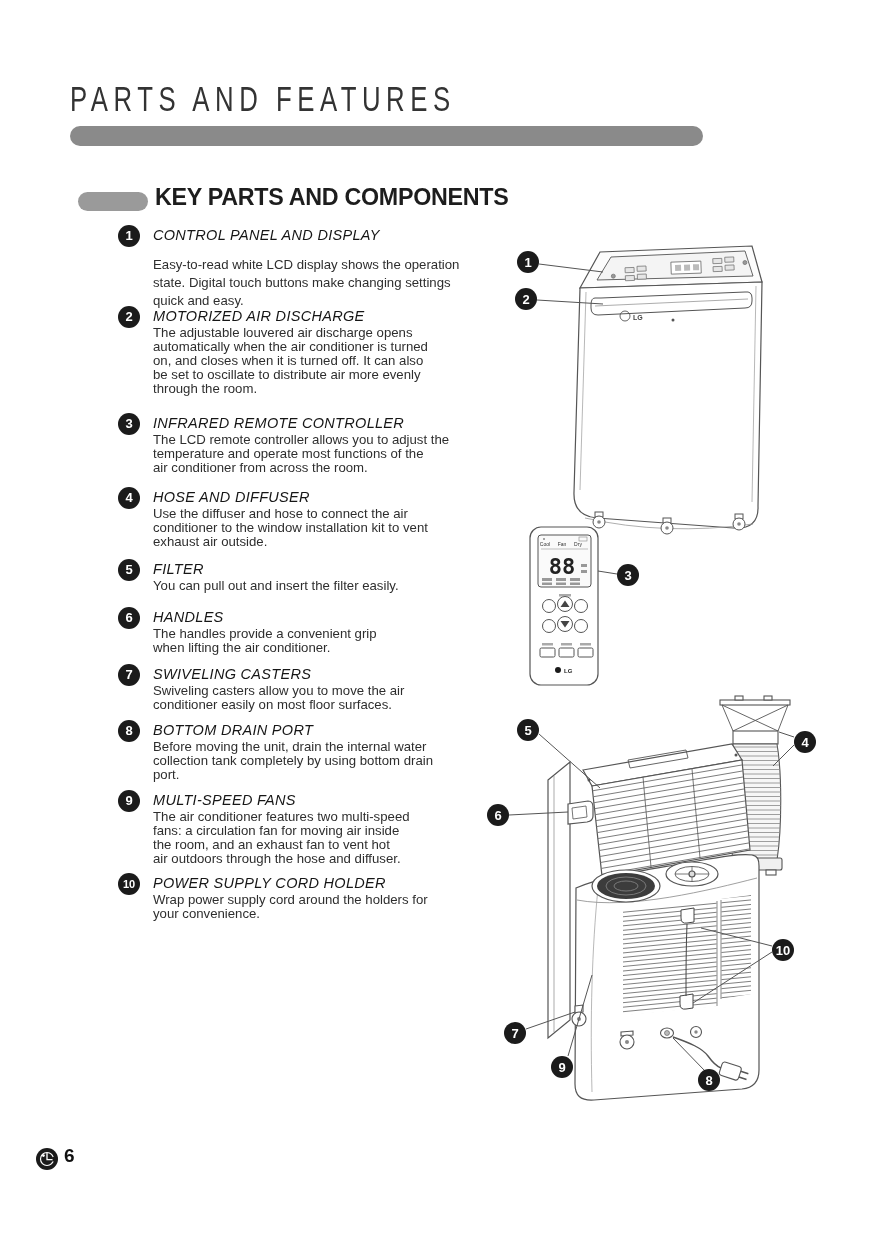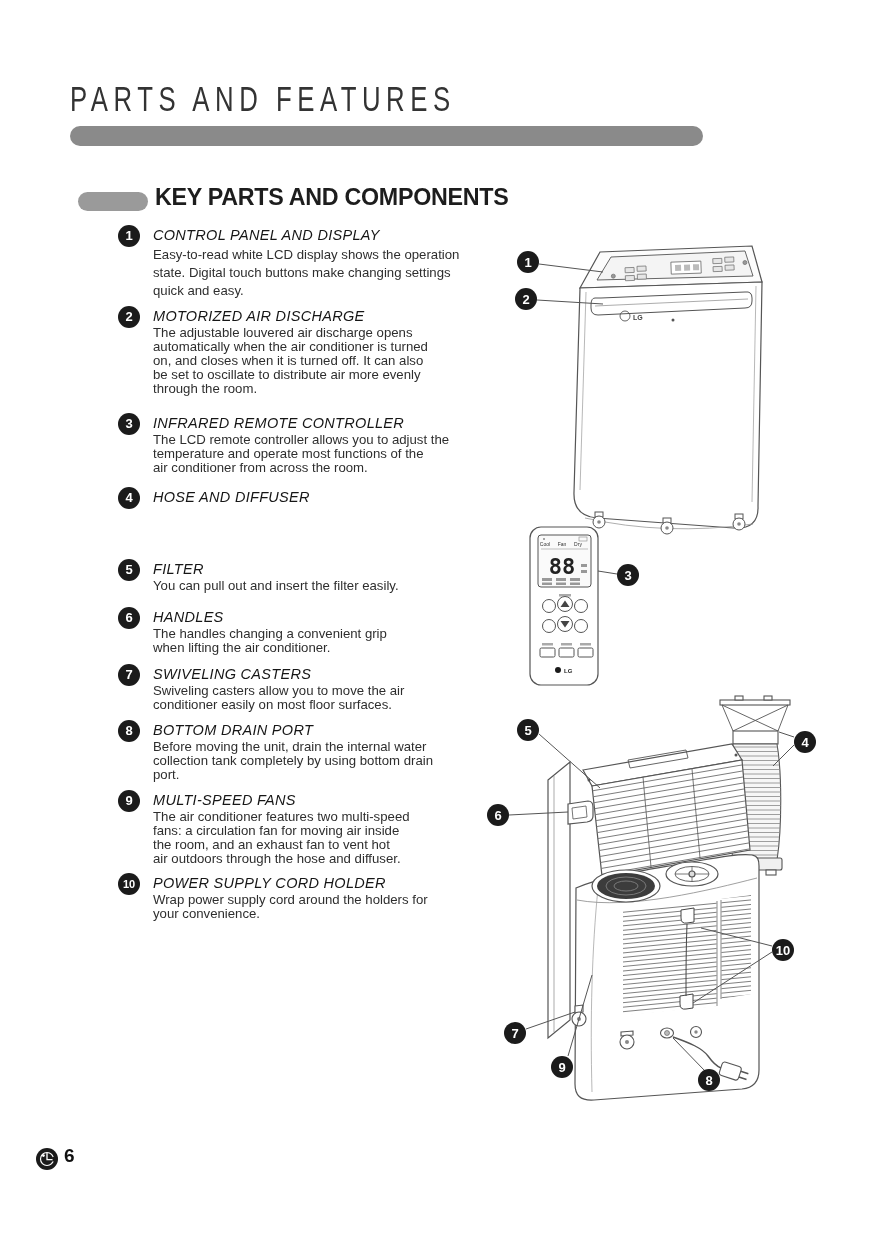--- a/index.html
+++ b/index.html
@@ -30,21 +30,21 @@
   
   .part { position:absolute; left:118px; display:flex; width:372px; }
   .badge {
     width:22px; height:22px; border-radius:50%; background:#1b1b1b; color:#fff;
     font-size:13px; font-weight:700; text-align:center; line-height:22px; flex:none;
   }
   .part-body { margin-left:13px; padding-top:2px; }
   .part-title { font-size:14.5px; font-weight:400; font-style:italic; color:#161616;
                 letter-spacing:0.3px; white-space:nowrap; }
   .part-desc { font-size:13.2px; line-height:14px; color:#2e2e2e; margin-top:2px; white-space:pre; }
-  .part.loose .part-desc { line-height:18px; margin-top:3px; }
+  .part.loose .part-desc { line-height:18px; margin-top:13px; }
 
   
   .ill { position:absolute; }
   .ill-front  { left:505px; top:240px; }
   .ill-remote { left:518px; top:522px; }
   .ill-rear   { left:480px; top:688px; }
 
   svg .callout-circle { fill:#1b1b1b; }
   svg .callout-num { fill:#fff; font-family:"Liberation Sans",sans-serif;
                      font-size:13px; font-weight:700; text-anchor:middle; }
@@ -93,34 +93,37 @@
         <div class="part-title">INFRARED REMOTE CONTROLLER</div>
     <div class="part-desc">The LCD remote controller allows you to adjust the
 temperature and operate most functions of the
 air conditioner from across the room.</div>
       </div>
   </div>
   <div class="part" style="top:487px">
     <div class="badge">4</div>
     <div class="part-body">
         <div class="part-title">HOSE AND DIFFUSER</div>
+    <div class="part-desc">Use the diffuser and hose to connect the air
+conditioner to the window installation kit to vent
+exhaust air outside.</div>
       </div>
   </div>
   <div class="part" style="top:559px">
     <div class="badge">5</div>
     <div class="part-body">
         <div class="part-title">FILTER</div>
     <div class="part-desc">You can pull out and insert the filter easily.</div>
       </div>
   </div>
   <div class="part" style="top:607px">
     <div class="badge">6</div>
     <div class="part-body">
         <div class="part-title">HANDLES</div>
-    <div class="part-desc">The handles changing a convenient grip
+    <div class="part-desc">The handles provide a convenient grip
 when lifting the air conditioner.</div>
       </div>
   </div>
   <div class="part" style="top:664px">
     <div class="badge">7</div>
     <div class="part-body">
         <div class="part-title">SWIVELING CASTERS</div>
     <div class="part-desc">Swiveling casters allow you to move the air
 conditioner easily on most floor surfaces.</div>
       </div>

